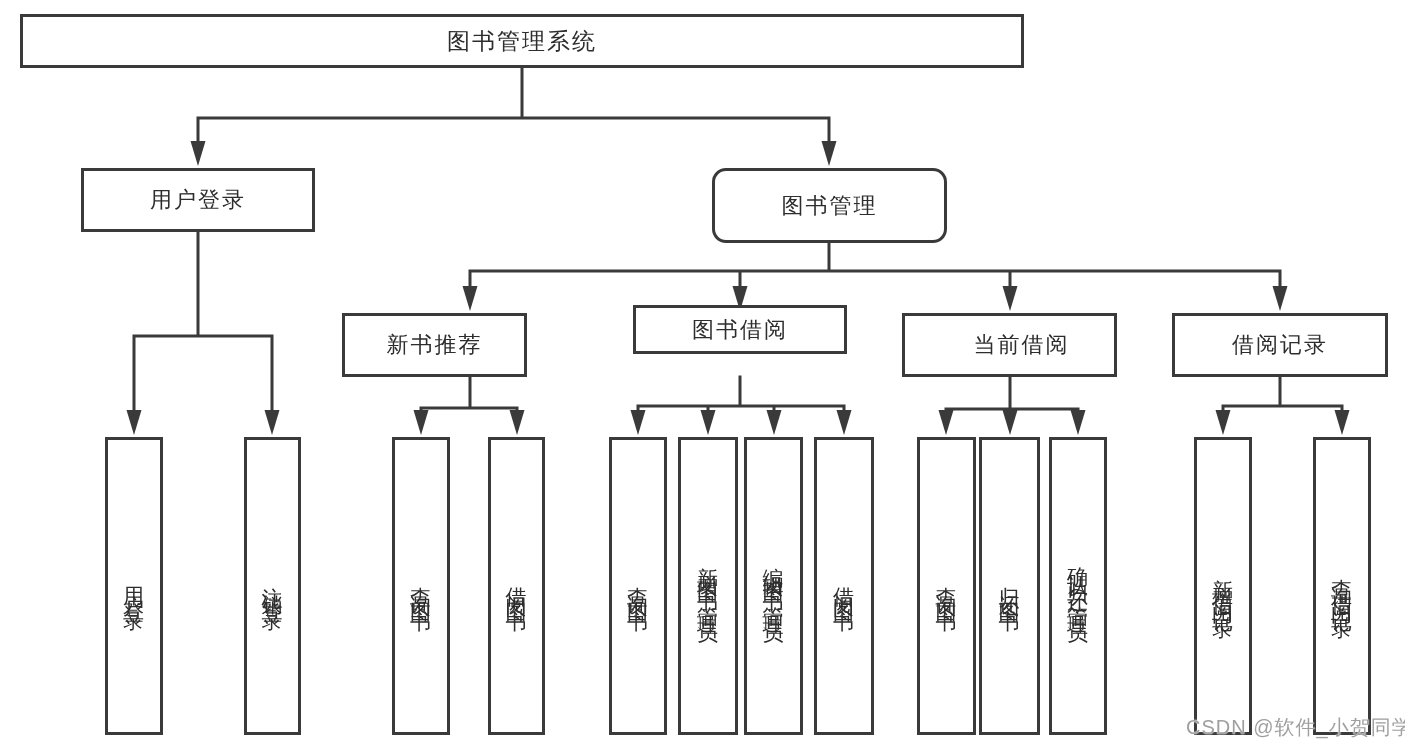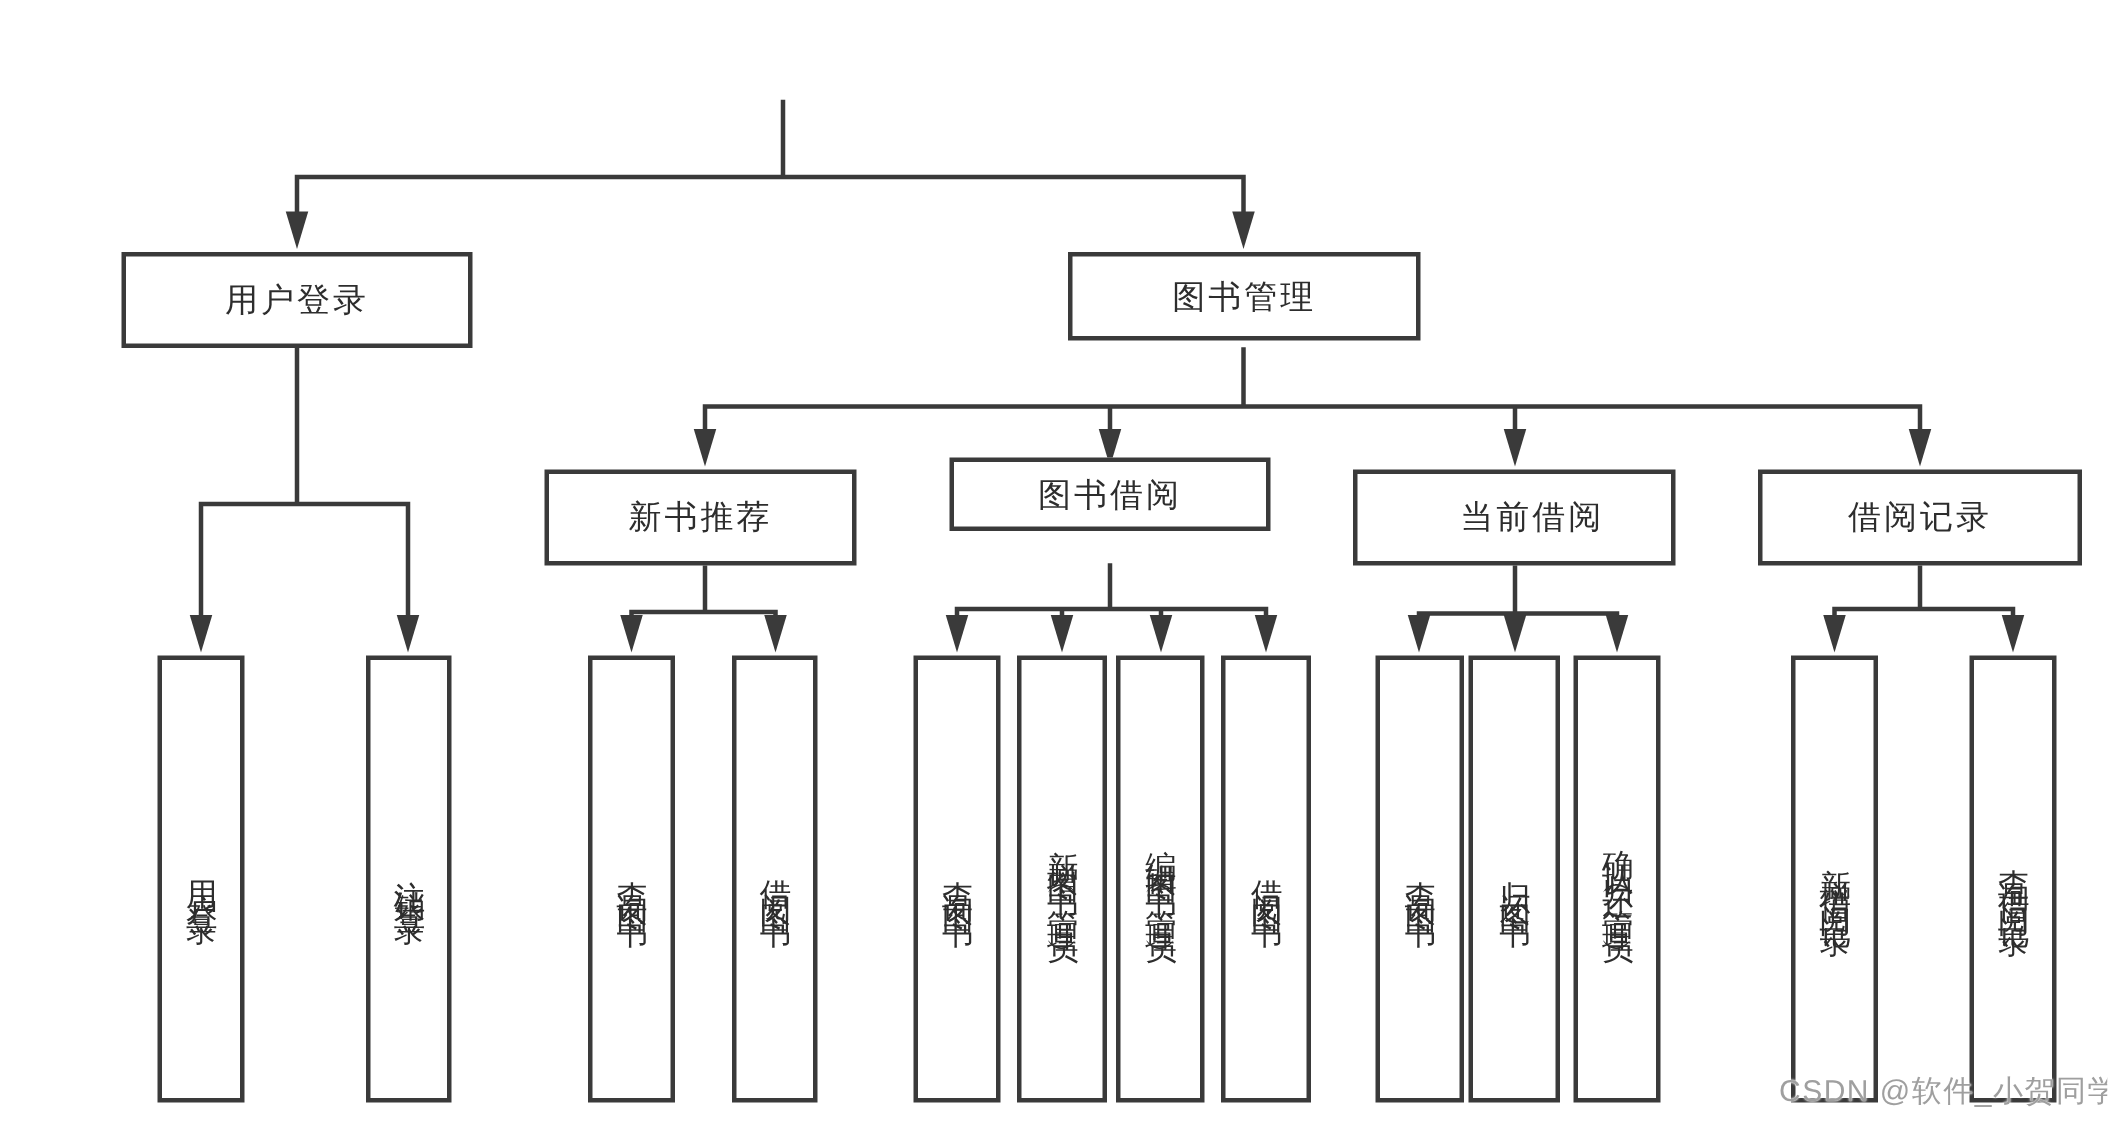--- a/index.html
+++ b/index.html
@@ -95,25 +95,26 @@
     <path class="line" d="M1010 377 V409 M946 409 H1078 M946 409 V418 M1010 409 V418 M1078 409 V418"></path>
     <path class="head" d="M938.5 410 L953.5 410 L946 435 Z"></path>
     <path class="head" d="M1002.5 410 L1017.5 410 L1010 435 Z"></path>
     <path class="head" d="M1070.5 410 L1085.5 410 L1078 435 Z"></path>
 
     <path class="line" d="M1280 377 V406 M1223 406 H1342 M1223 406 V418 M1342 406 V418"></path>
     <path class="head" d="M1215.5 410 L1230.5 410 L1223 435 Z"></path>
     <path class="head" d="M1334.5 410 L1349.5 410 L1342 435 Z"></path>
   </svg>
 
+  <div class="box root" style="left:20px; top:14px; width:1004px; height:54px;">图书管理系统</div>
 
   <div class="box" style="left:81px; top:168px; width:234px; height:64px;">用户登录</div>
-  <div class="box" style="left:712px; top:168px; width:235px; height:59px;">图书管理</div>
+  <div class="box" style="left:712px; top:168px; width:235px; height:75px;border-radius:14px;">图书管理</div>
 
-  <div class="box" style="left:363px; top:313px; width:208px; height:64px;">新书推荐</div>
+  <div class="box" style="left:342px; top:313px; width:185px; height:64px;">新书推荐</div>
   <div class="box" style="left:633px; top:305px; width:214px; height:49px;">图书借阅</div>
   <div class="box" style="left:902px; top:313px; width:215px; height:64px;padding-left:24px;">当前借阅</div>
   <div class="box" style="left:1172px; top:313px; width:216px; height:64px;">借阅记录</div>
 
   <div class="box vert" style="left:105px; top:437px; width:58px; height:298px;">用户登录</div>
   <div class="box vert" style="left:244px; top:437px; width:57px; height:298px;">注销登录</div>
 
   <div class="box vert" style="left:392px; top:437px; width:58px; height:298px;">查询图书</div>
   <div class="box vert" style="left:488px; top:437px; width:57px; height:298px;">借阅图书</div>
 

